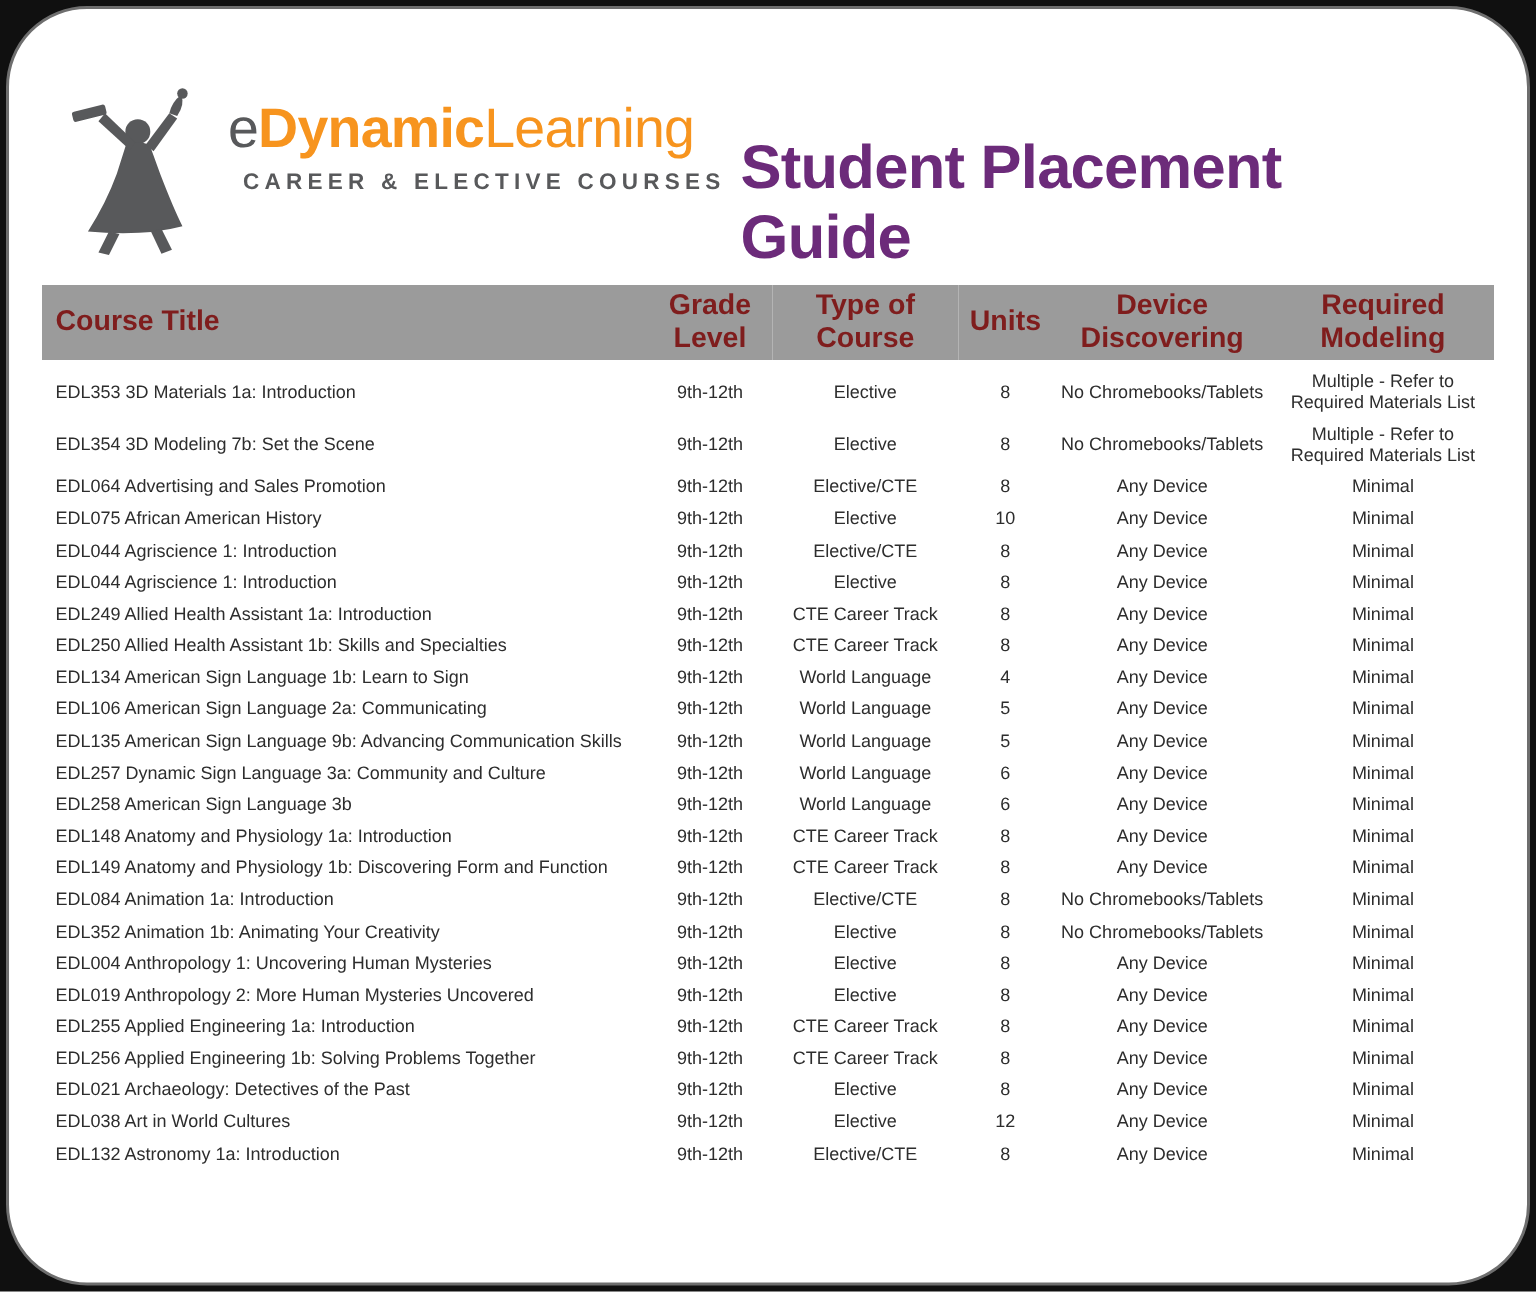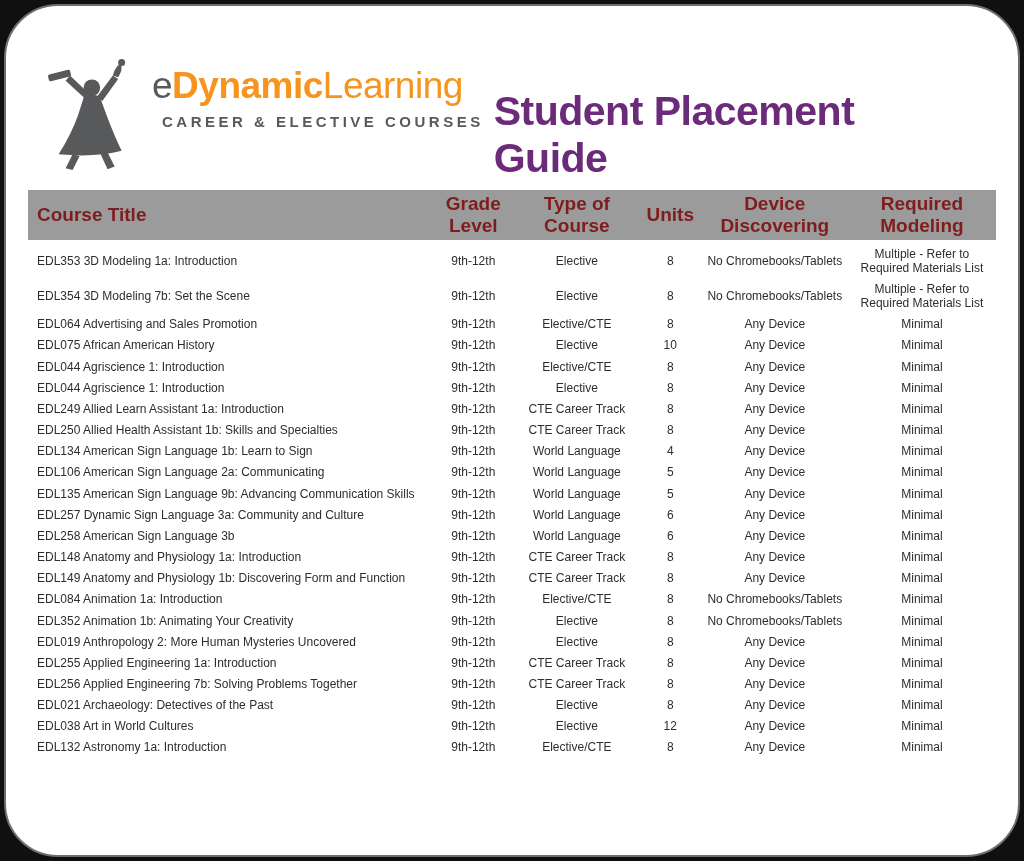--- a/index.html
+++ b/index.html
@@ -161,21 +161,21 @@
             <th>Grade
 Level</th>
             <th>Type of Course</th>
             <th>Units</th>
             <th>Device Discovering</th>
             <th>Required Modeling</th>
           </tr>
       </thead>
       <tbody>
           <tr>
-            <td>EDL353 3D Modeling 1a: Introduction</td>
+            <td>EDL353 3D Materials 1a: Introduction</td>
             <td>9th-12th</td>
             <td>Elective</td>
             <td>8</td>
             <td>No Chromebooks/Tablets</td>
             <td>Multiple - Refer to Required Materials List</td>
           </tr>
           <tr>
             <td>EDL354 3D Modeling 7b: Set the Scene</td>
             <td>9th-12th</td>
             <td>Elective</td>
@@ -209,21 +209,21 @@
           </tr>
           <tr>
             <td>EDL044 Agriscience 1: Introduction</td>
             <td>9th-12th</td>
             <td>Elective</td>
             <td>8</td>
             <td>Any Device</td>
             <td>Minimal</td>
           </tr>
           <tr>
-            <td>EDL249 Allied Learn Assistant 1a: Introduction</td>
+            <td>EDL249 Allied Health Assistant 1a: Introduction</td>
             <td>9th-12th</td>
             <td>CTE Career Track</td>
             <td>8</td>
             <td>Any Device</td>
             <td>Minimal</td>
           </tr>
           <tr>
             <td>EDL250 Allied Health Assistant 1b: Skills and Specialties</td>
             <td>9th-12th</td>
             <td>CTE Career Track</td>
@@ -297,37 +297,45 @@
           </tr>
           <tr>
             <td>EDL352 Animation 1b: Animating Your Creativity</td>
             <td>9th-12th</td>
             <td>Elective</td>
             <td>8</td>
             <td>No Chromebooks/Tablets</td>
             <td>Minimal</td>
           </tr>
           <tr>
+            <td>EDL004 Anthropology 1: Uncovering Human Mysteries</td>
+            <td>9th-12th</td>
+            <td>Elective</td>
+            <td>8</td>
+            <td>Any Device</td>
+            <td>Minimal</td>
+          </tr>
+          <tr>
             <td>EDL019 Anthropology 2: More Human Mysteries Uncovered</td>
             <td>9th-12th</td>
             <td>Elective</td>
             <td>8</td>
             <td>Any Device</td>
             <td>Minimal</td>
           </tr>
           <tr>
             <td>EDL255 Applied Engineering 1a: Introduction</td>
             <td>9th-12th</td>
             <td>CTE Career Track</td>
             <td>8</td>
             <td>Any Device</td>
             <td>Minimal</td>
           </tr>
           <tr>
-            <td>EDL256 Applied Engineering 7b: Solving Problems Together</td>
+            <td>EDL256 Applied Engineering 1b: Solving Problems Together</td>
             <td>9th-12th</td>
             <td>CTE Career Track</td>
             <td>8</td>
             <td>Any Device</td>
             <td>Minimal</td>
           </tr>
           <tr>
             <td>EDL021 Archaeology: Detectives of the Past</td>
             <td>9th-12th</td>
             <td>Elective</td>

